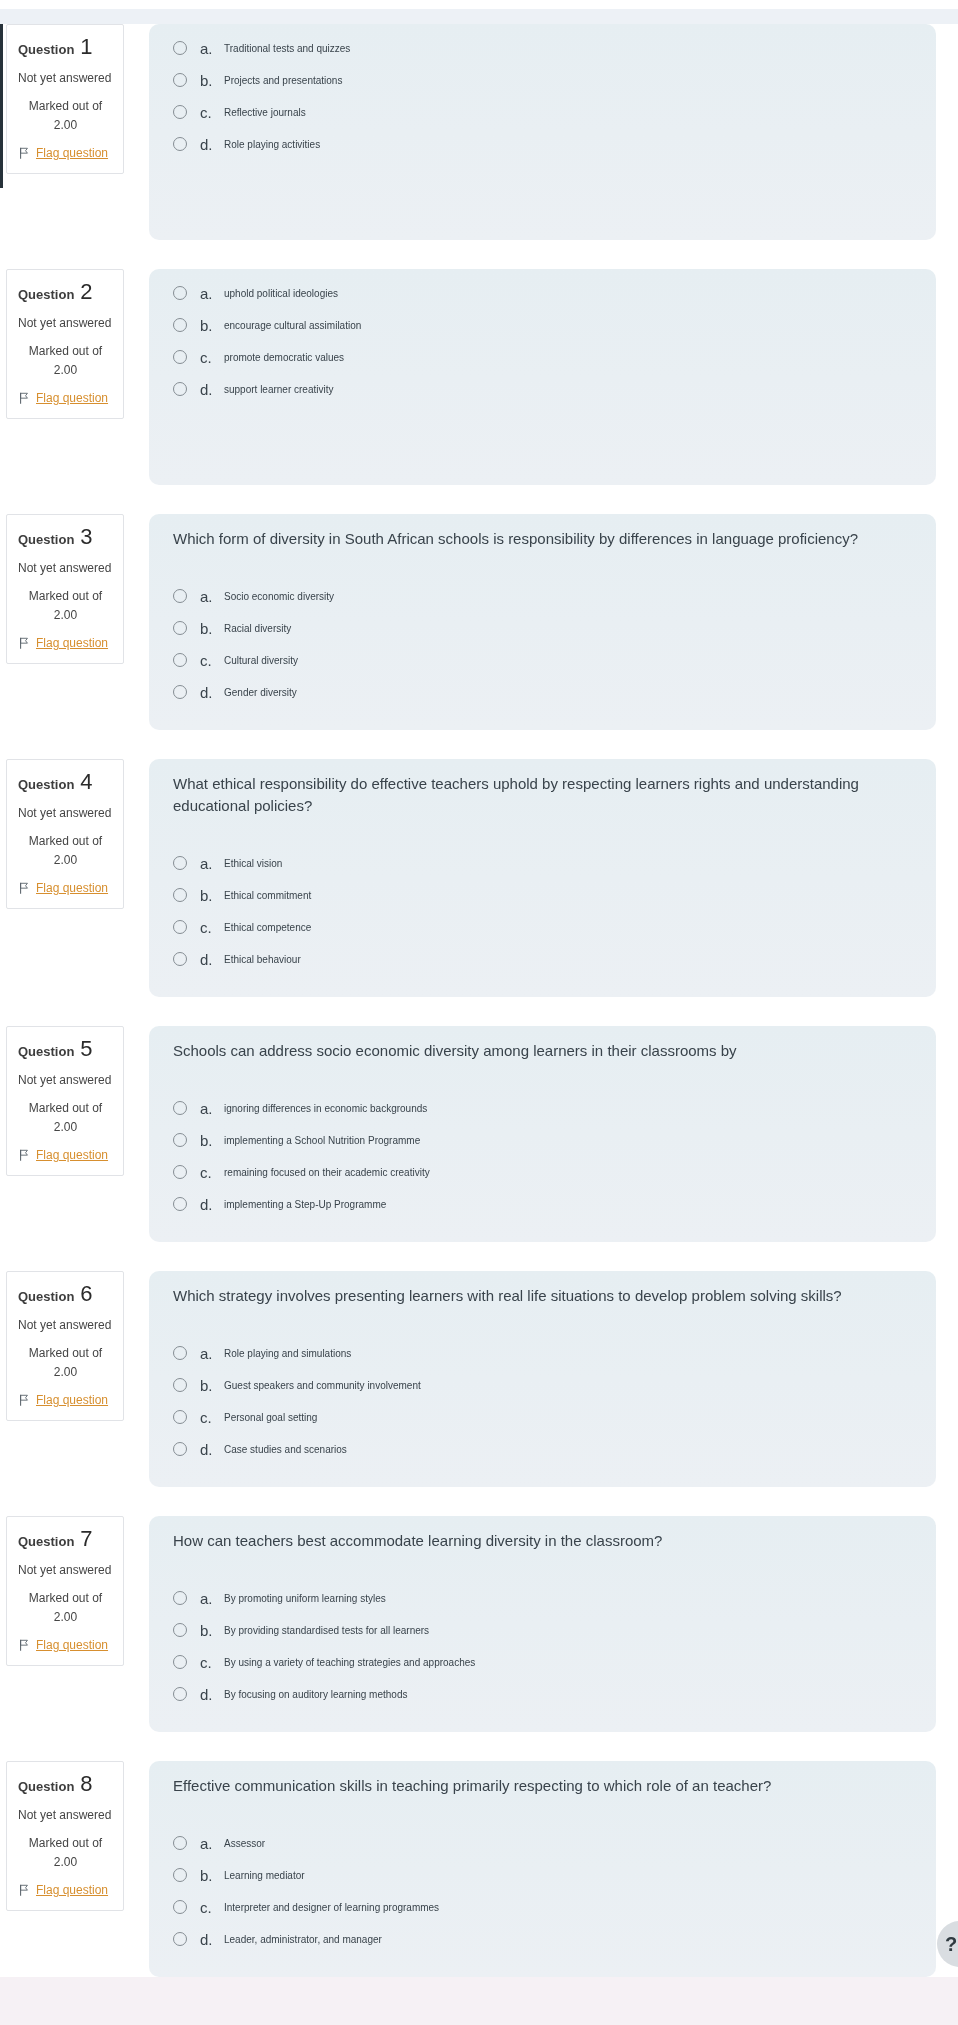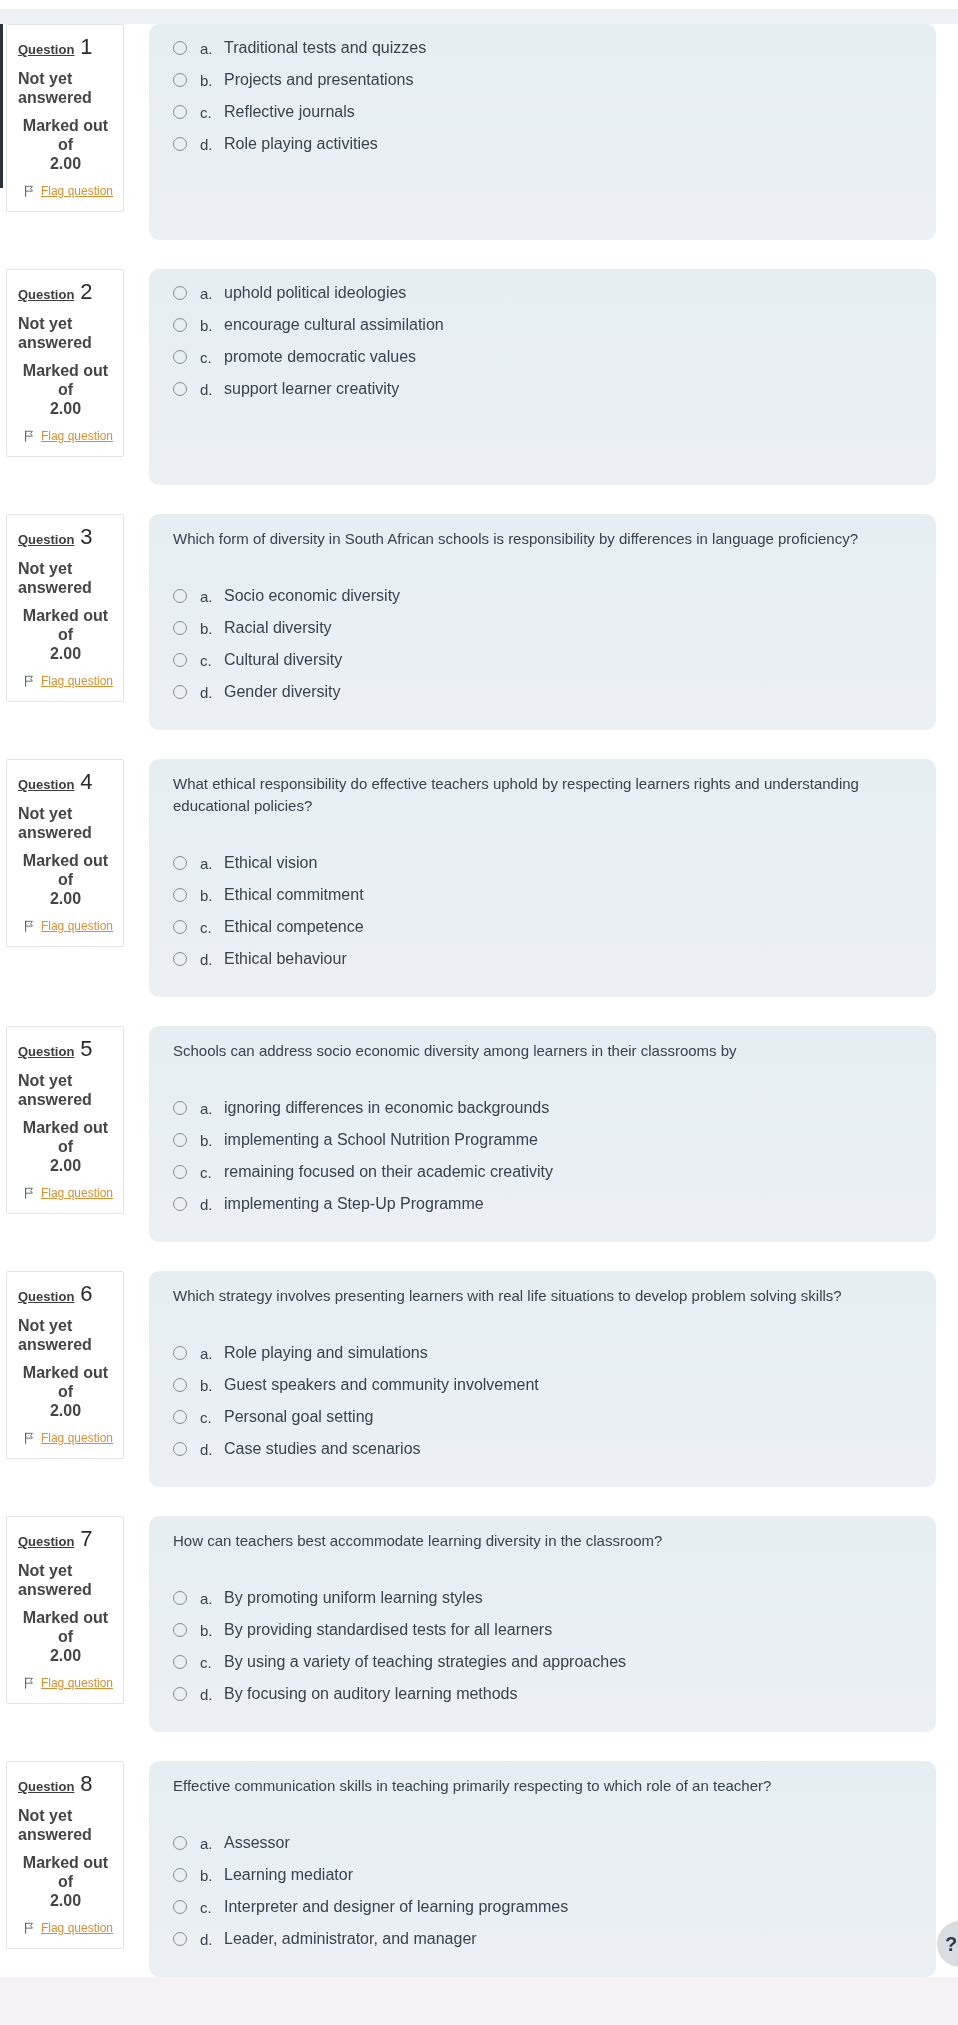--- a/index.html
+++ b/index.html
@@ -27,28 +27,27 @@
   
   .q-info {
     width: 118px; min-width: 118px; box-sizing: border-box;
     background: #ffffff;
     border: 1px solid #e1e3e7;
     border-radius: 2px;
     padding: 9px 10px 13px 11px;
     margin-right: 25px;
   }
   .q-head { display: flex; align-items: baseline; gap: 6px; margin-bottom: 9px; }
-  .q-word { font-size: 13px; font-weight: bold; color: #3d3d3d; text-decoration: underline; }
+  .q-word { font-size: 13px; font-weight: bold; color: #3d3d3d; }
   .q-num  { font-size: 22px; font-weight: 400; color: #2b2b2b; }
-  .q-status, .q-marks { font-size: 16px; color: #454545; line-height: 19px; margin-bottom: 9px; font-weight: bold; }
+  .q-status, .q-marks { font-size: 12px; color: #454545; line-height: 19px; margin-bottom: 9px; }
   .q-marks div { line-height: 19px; text-align: center; }
   .q-flag {
     display: flex; align-items: center; gap: 5px; margin-top: 11px;
     cursor: pointer;
-    justify-content: flex-end;
   }
   .q-flag-text {
     font-size: 12px; color: #d78f2f; text-decoration: underline; white-space: nowrap;
   }
   .flag-svg { flex: 0 0 auto; }
   
   .q-card {
     flex: 1; box-sizing: border-box;
     background: linear-gradient(180deg, #e6eef2 0%, #ecf0f4 100%);
     border-radius: 10px;
@@ -65,21 +64,21 @@
   }
   .opt:last-child { margin-bottom: 0; }
   .radio {
     width: 14px; height: 14px; box-sizing: border-box;
     border: 1px solid #858d93; border-radius: 50%;
     background: transparent; margin-right: 13px; flex: 0 0 auto;
   }
   .opt-letter {
     font-size: 15px; color: #39434b; width: 24px; flex: 0 0 auto;
   }
-  .opt-text { font-size: 16px; color: #39434b; text-align: center; }
+  .opt-text { font-size: 10px; color: #39434b; text-align: center; }
   
   .bottom-band {
     position: absolute; bottom: 0; left: 0; width: 958px; height: 48px;
     background: #f6f1f5; z-index: 5;
   }
   .help-fab {
     position: absolute; top: 1921px; left: 937px;
     width: 46px; height: 46px; border-radius: 50%;
     background: #d9dde1; z-index: 6;
     display: flex; align-items: center; justify-content: center;

